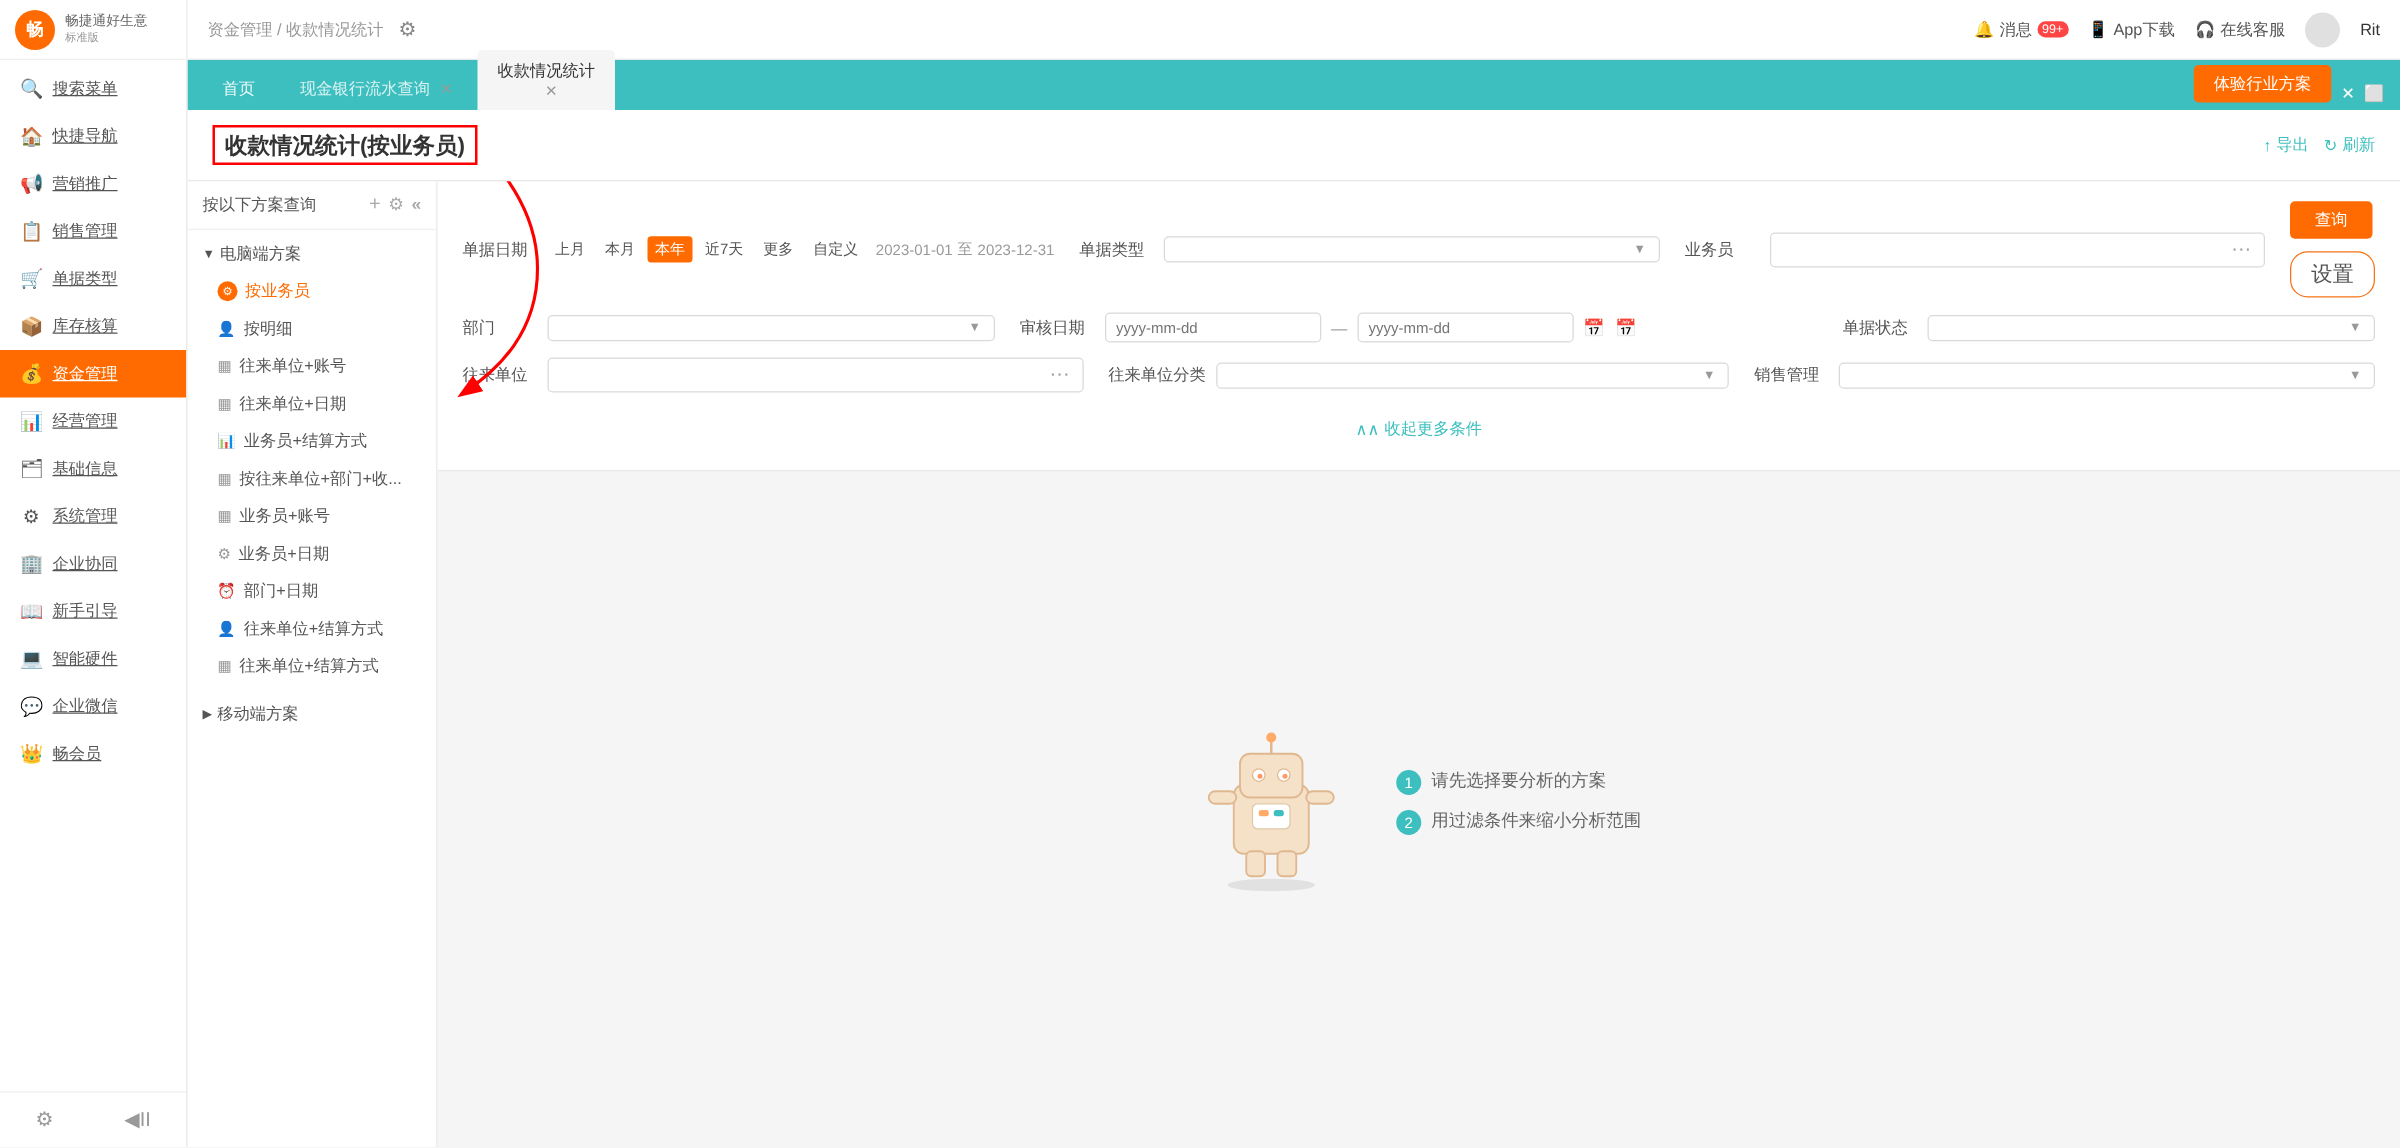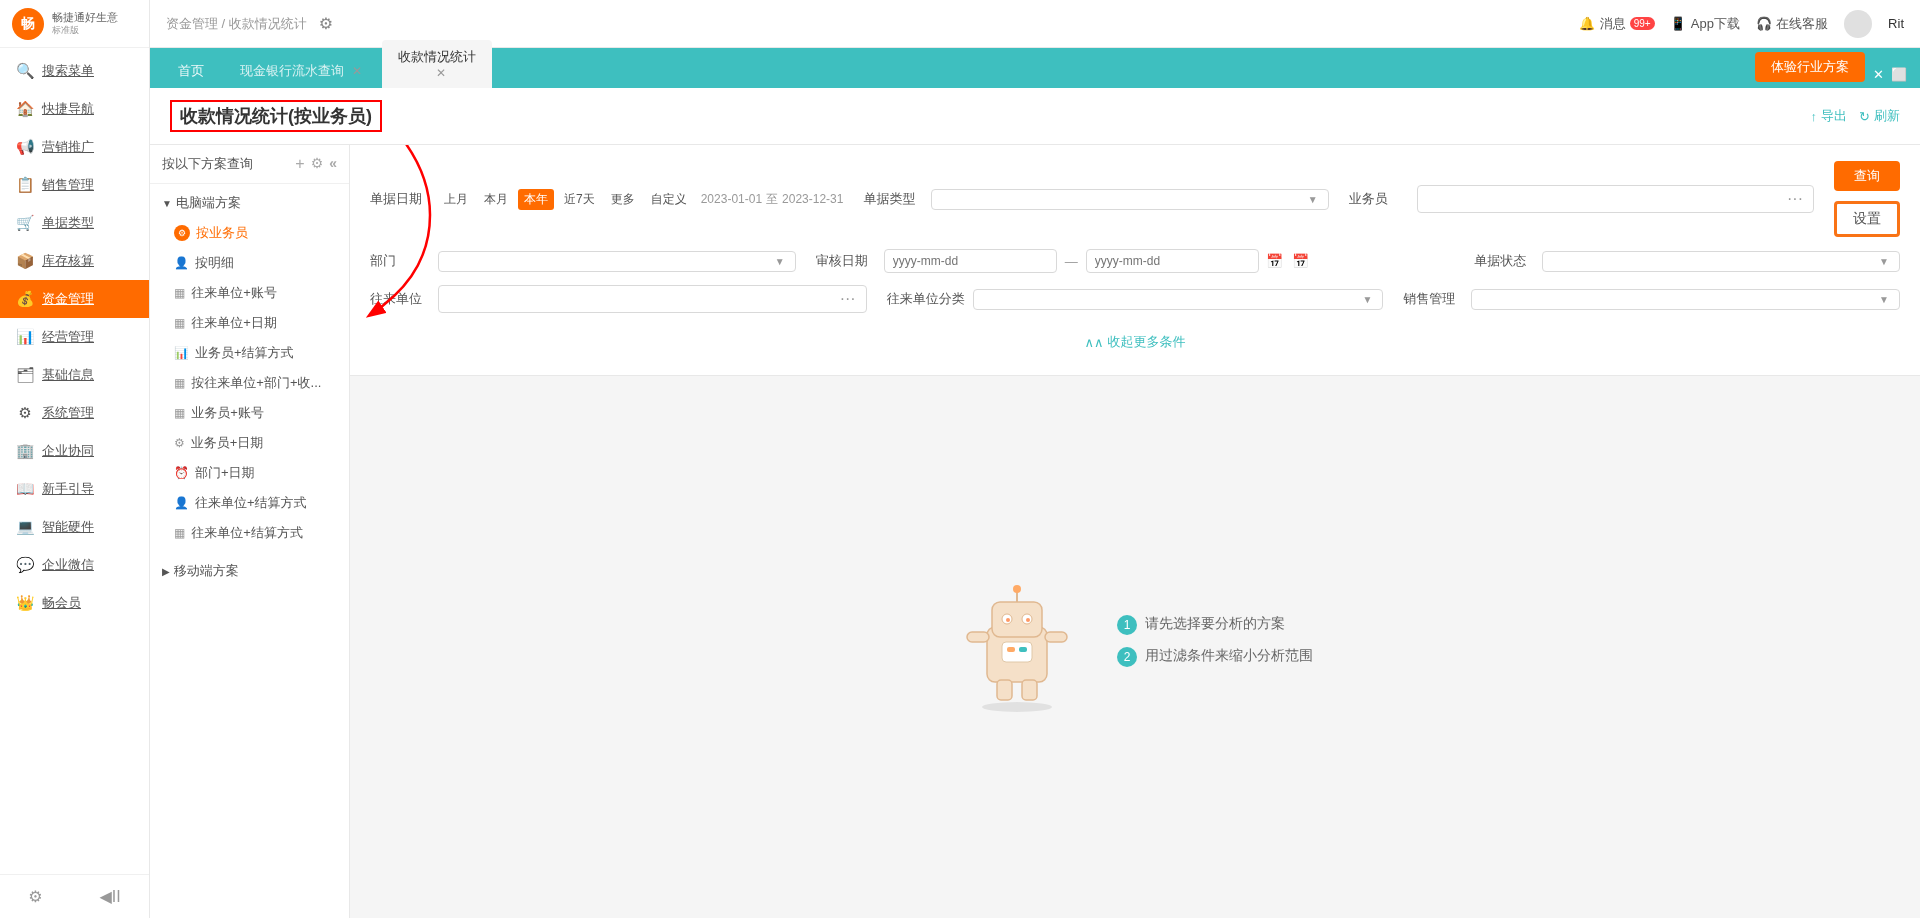--- a/index.html
+++ b/index.html
@@ -78,21 +78,21 @@
     .date-shortcuts { display: flex; gap: 4px; }
     .date-shortcut { font-size: 12px; color: #555; cursor: pointer; padding: 2px 6px; }
     .date-shortcut.active { background: #ff6b00; color: white; border-radius: 3px; }
     .date-range { display: flex; align-items: center; gap: 4px; font-size: 12px; color: #999; }
     .select-field { display: flex; align-items: center; border: 1px solid #d9d9d9; border-radius: 4px; padding: 4px 10px; min-width: 200px; justify-content: space-between; cursor: pointer; background: #fff; }
     .select-field .placeholder { color: #bbb; font-size: 13px; }
     .select-field .arrow-down { color: #999; font-size: 10px; }
     .date-input { border: 1px solid #d9d9d9; border-radius: 4px; padding: 4px 8px; font-size: 12px; color: #bbb; min-width: 110px; }
     .condition-separator { color: #999; }
     .query-btn { background: #ff6b00; color: white; border: none; padding: 6px 20px; border-radius: 4px; cursor: pointer; font-size: 13px; }
-    .settings-btn { border: 3px solid #f97316; background: #fff; color: #555; padding: 6px 16px; border-radius: 4px; cursor: pointer; font-size: 14px; display: block; margin-top: 6px; }
+    .settings-btn { border: 1px solid #f97316; background: #fff; color: #555; padding: 6px 16px; border-radius: 14px; cursor: pointer; font-size: 17px; display: block; margin-top: 6px; }
     .collapse-btn { display: flex; align-items: center; justify-content: center; gap: 4px; color: #3ebfbf; cursor: pointer; font-size: 13px; padding: 8px; }
 
     
     .empty-state { flex: 1; display: flex; flex-direction: column; align-items: center; justify-content: center; gap: 20px; }
     .empty-hints { text-align: left; }
     .empty-hint { display: flex; align-items: flex-start; gap: 8px; margin-bottom: 12px; font-size: 14px; color: #666; }
     .hint-num { width: 20px; height: 20px; background: #3ebfbf; color: white; border-radius: 50%; display: flex; align-items: center; justify-content: center; font-size: 12px; flex-shrink: 0; }
 
     .condition-actions { display: flex; flex-direction: column; align-items: flex-start; gap: 4px; margin-left: auto; }
 

